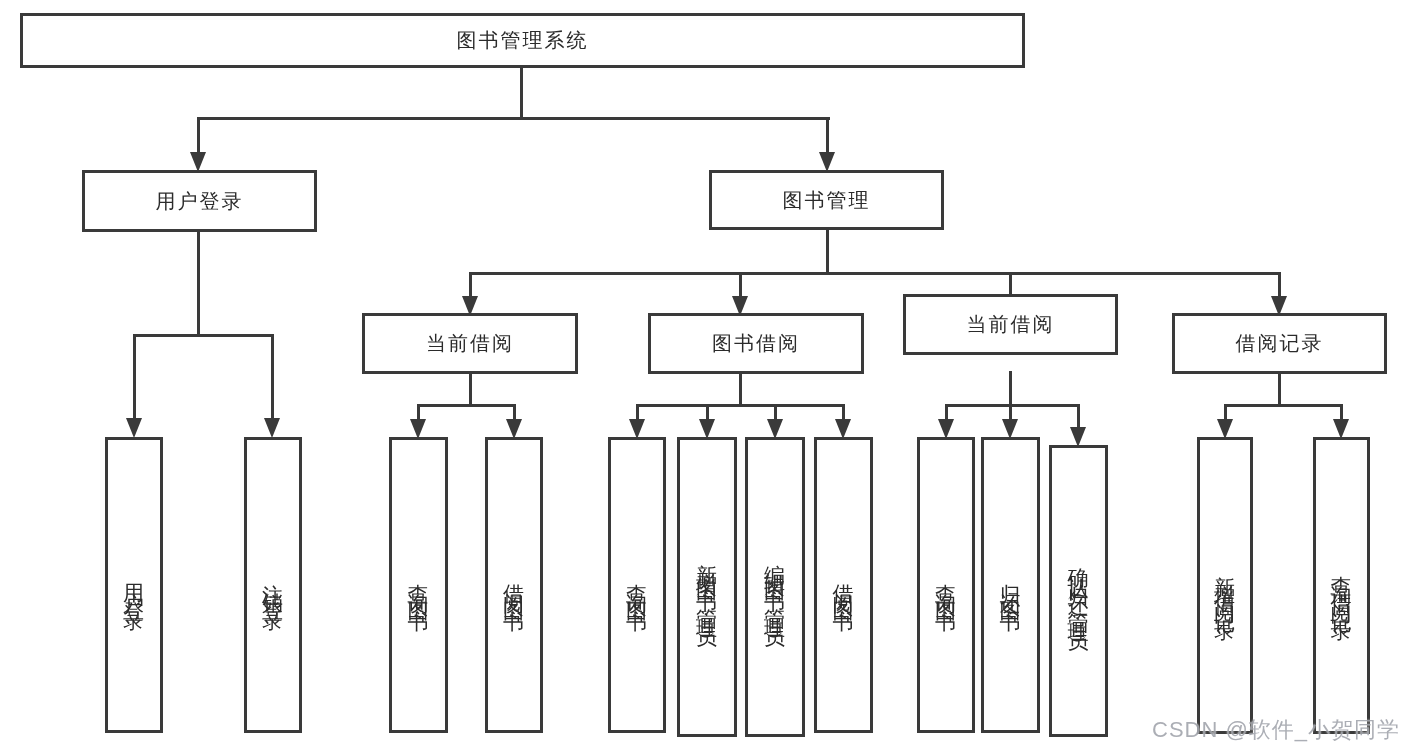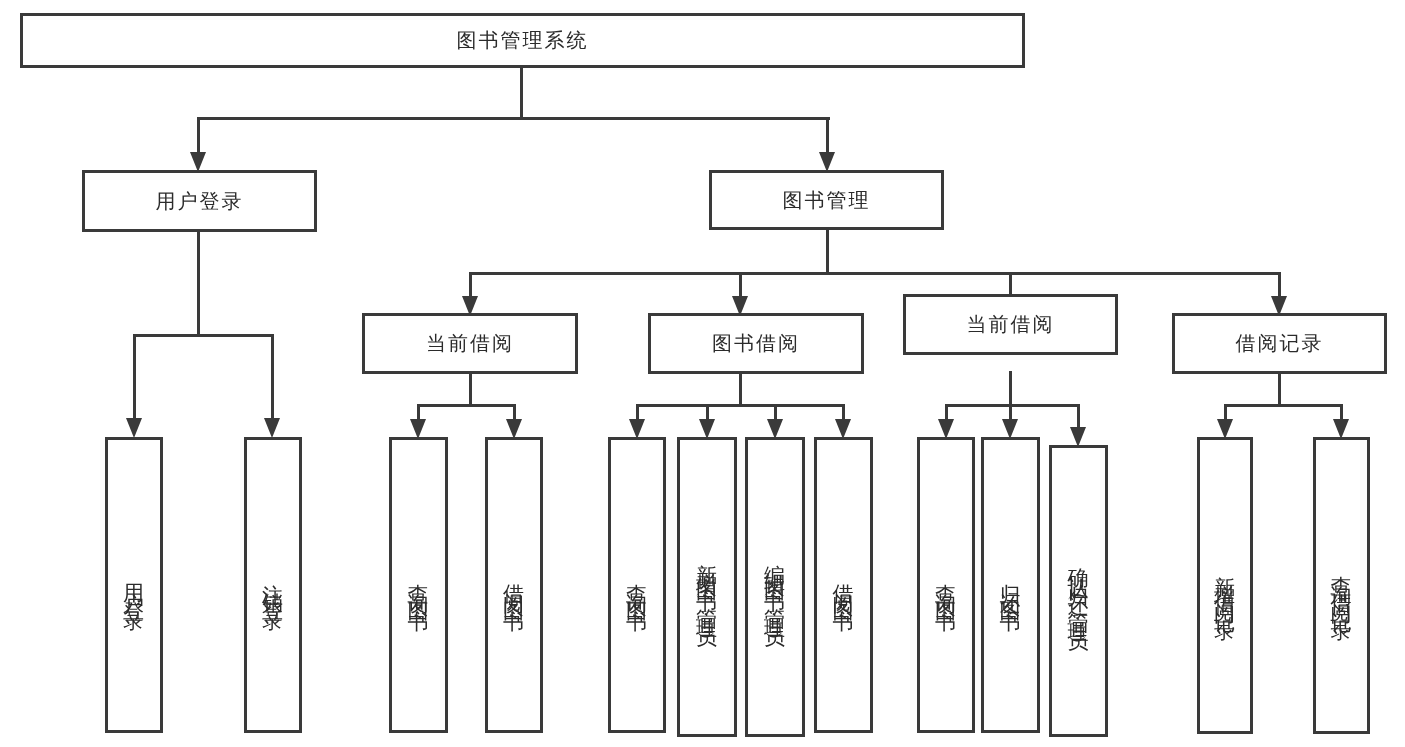--- a/index.html
+++ b/index.html
@@ -113,14 +113,15 @@
   <div class="node v" style="left:745px;top:437px;width:60px;height:300px">编辑图书（管理员）</div>
   <div class="node v" style="left:814px;top:437px;width:59px;height:296px">借阅图书</div>
 
   <div class="node v" style="left:917px;top:437px;width:58px;height:296px">查询图书</div>
   <div class="node v" style="left:981px;top:437px;width:59px;height:296px">归还图书</div>
   <div class="node v" style="left:1049px;top:445px;width:59px;height:292px">确认归还（管理员）</div>
 
   <div class="node v" style="left:1197px;top:437px;width:56px;height:297px">新增借阅记录</div>
   <div class="node v" style="left:1313px;top:437px;width:57px;height:297px">查询借阅记录</div>
 
+  <div class="watermark">CSDN @软件_小贺同学</div>
 
 </div>
 
 </body></html>

